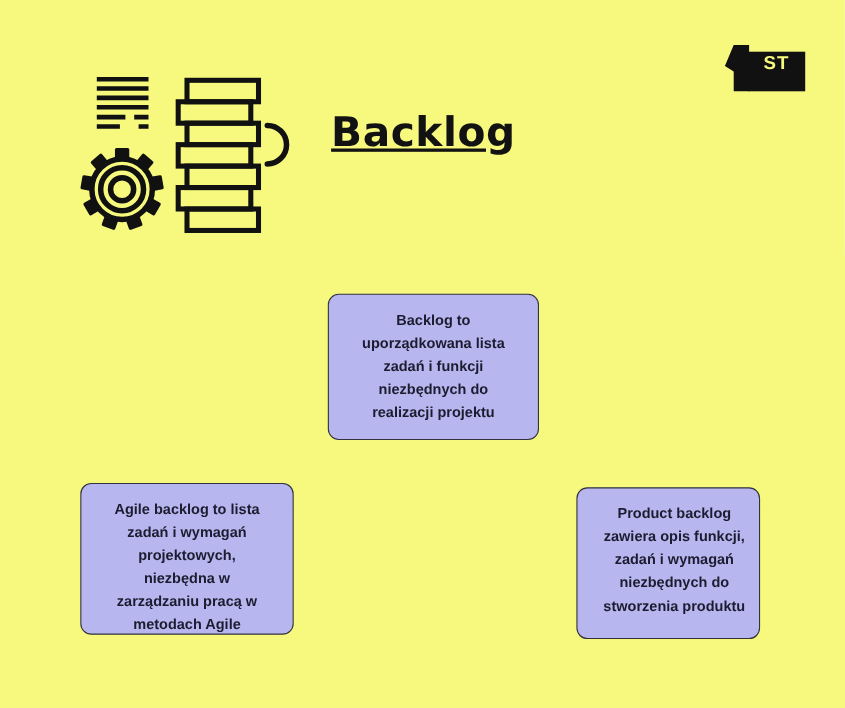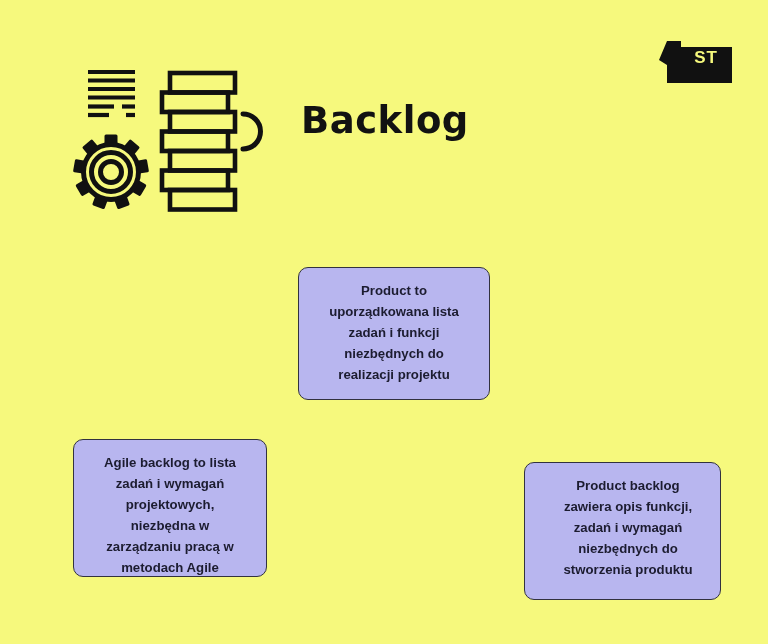--- a/index.html
+++ b/index.html
@@ -5,42 +5,42 @@
   html,body{margin:0;padding:0;}
   .canvas{
     position:relative;width:768px;height:644px;overflow:hidden;
     background:#f6f97d;
     font-family:"Liberation Sans",sans-serif;
   }
   .title{
     position:absolute;left:301px;top:102px;
     font-family:"DejaVu Sans",sans-serif;
     font-size:37px;font-weight:700;letter-spacing:.5px;
-    color:#121212;line-height:1;
+    color:#121212;line-height:1;text-decoration:underline;
   }
   .hero-icon{position:absolute;left:70px;top:58px;}
   .brand{position:absolute;left:656px;top:38px;}
   .card{
     position:absolute;box-sizing:border-box;
     background:#b8b6ef;
     border:1.5px solid #32323e;
     border-radius:10px;
     padding:12px 6px 0;
   }
   .card p{
     margin:0;
     font-size:13.2px;line-height:21px;font-weight:700;
     color:#1c1c30;text-align:center;white-space:pre-line;
   }
   .c1{left:73px; top:264px;width:194px;height:136px;}
   .c2{left:298px;top:267px;width:192px;height:133px;}
   .c3{left:524px;top:269px;width:191px;height:130px;}
   .c4{left:73px; top:439px;width:194px;height:138px;}
   .c5{left:298px;top:444px;width:192px;height:137px;}
-  .c6{left:524px;top:462px;width:197px;height:138px;padding-left:17px;}
+  .c6{left:524px;top:443px;width:167px;height:138px;padding-left:17px;}
 </style>
 </head>
 <body>
 
 <div class="canvas">
 
   <svg class="hero-icon" width="195" height="160" viewBox="0 0 195 160">
     <g stroke="#111" stroke-width="4.2" stroke-linecap="butt">
       <line x1="18" y1="14" x2="65" y2="14"></line>
       <line x1="18" y1="22.5" x2="65" y2="22.5"></line>
@@ -81,21 +81,21 @@
 
   <div class="title">Backlog</div>
 
   <svg class="brand" width="80" height="48" viewBox="0 0 80 48">
     <polygon points="25,3 25,45 11,45 11,27 3,22 11,3" fill="#111111"></polygon>
     <rect x="24" y="9" width="52" height="36" fill="#111111"></rect>
     <text x="50" y="25" text-anchor="middle" font-family="Liberation Sans, sans-serif" font-size="17" font-weight="bold" letter-spacing="1" fill="#f6f97d">ST</text>
   </svg>
 
   <div class="card c2">
-    <p>Product to
+    <p>Backlog to
 uporządkowana lista
 zadań i funkcji
 niezbędnych do
 realizacji projektu</p>
   </div>
   <div class="card c4">
     <p>Agile backlog to lista
 zadań i wymagań
 projektowych,
 niezbędna w

